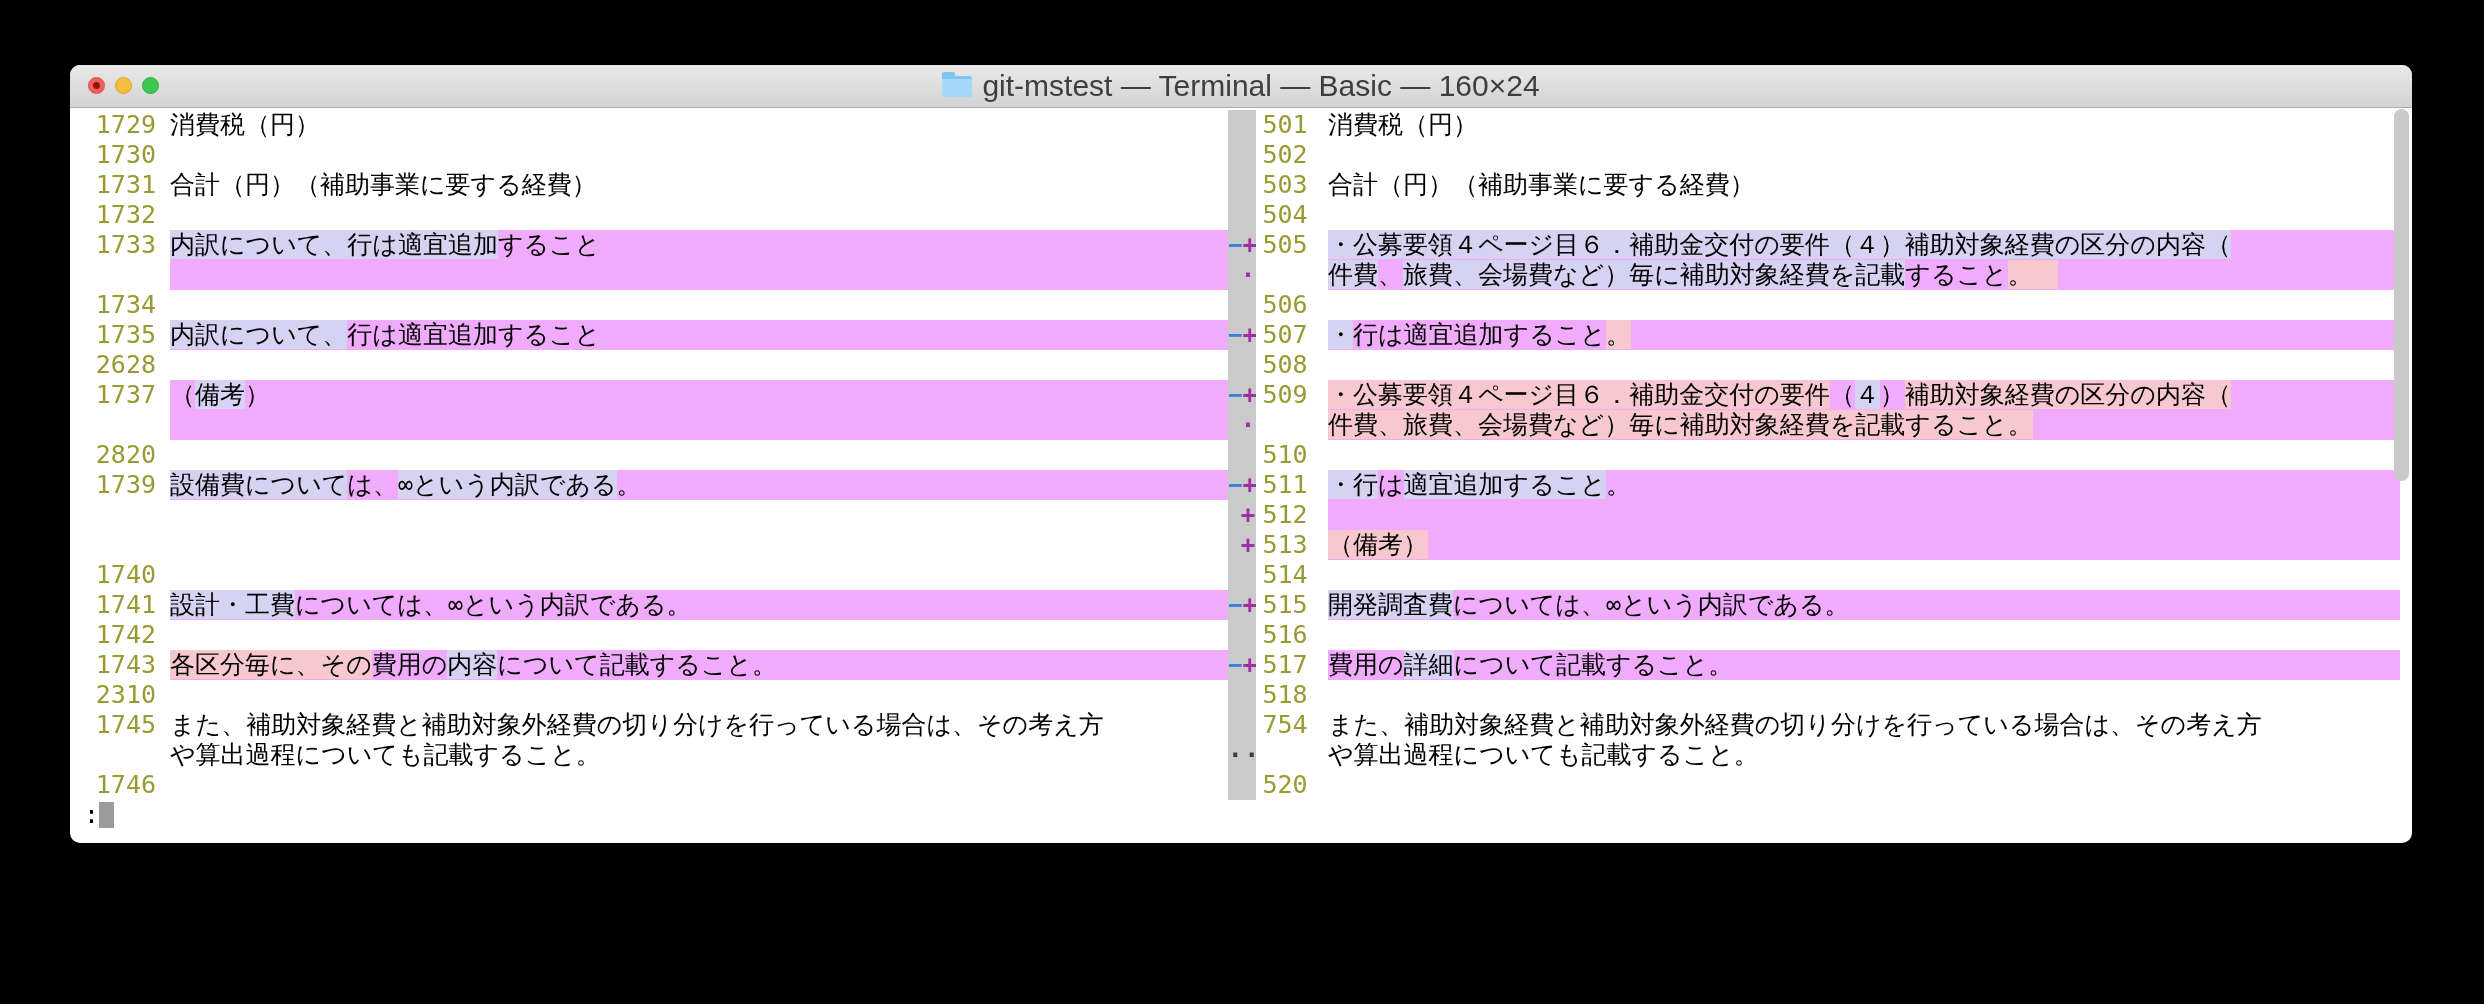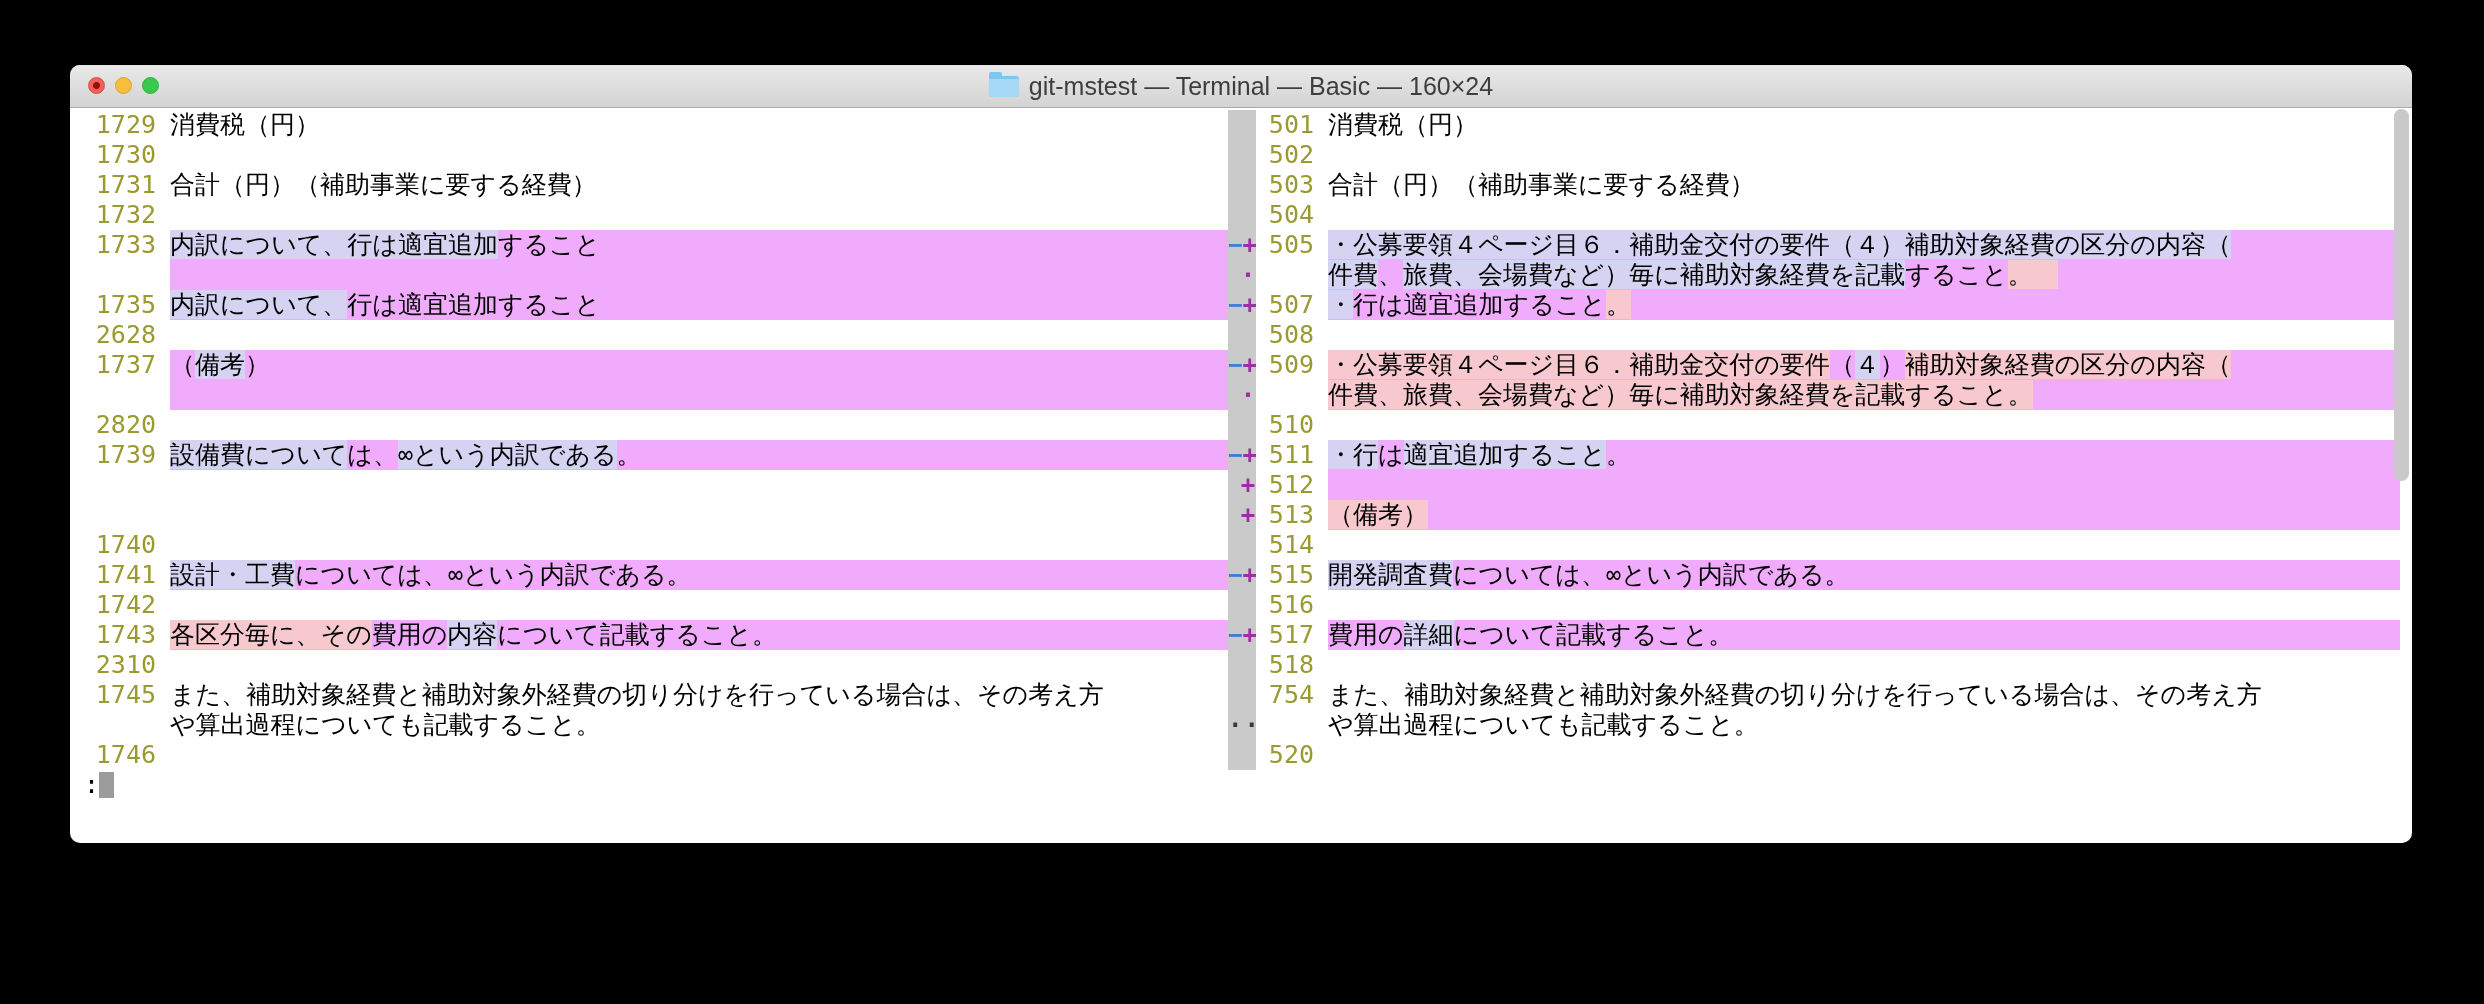--- a/index.html
+++ b/index.html
@@ -17,32 +17,32 @@
   .light.yellow { background:#f6bd3e; border:1px solid #dfa32c; box-sizing:border-box; }
   .light.green { background:#3ac94e; border:1px solid #2eb240; box-sizing:border-box; }
   .titlewrap { position:absolute; left:0; right:0; top:0; bottom:0; display:flex;
                align-items:center; justify-content:center; gap:10px; }
   .folder-icon { position:relative; width:30px; height:21px; background:#7ec5ef;
                  border-radius:3px; }
   .folder-icon::before { content:""; position:absolute; left:0; top:-4px; width:13px; height:6px;
                  background:#7ec5ef; border-radius:2px 2px 0 0; }
   .folder-icon::after { content:""; position:absolute; left:0; top:3px; right:0; bottom:0;
                  background:#a5d9f7; border-radius:0 0 3px 3px; }
-  .titletext { font-family:"Liberation Sans", sans-serif; font-size:25px; color:#3e3e3e; }
+  .titletext { font-family:"Liberation Sans", sans-serif; font-size:30px; color:#3e3e3e; }
 
   .content { position:relative; padding-top:2px; }
   .row { display:flex; height:30px; line-height:30px; font-size:25px; white-space:pre;
          color:#000; }
   .lnl { width:72px; padding-left:14px; text-align:right; color:#9a9a32; flex:none;
          font-size:25px; }
   .gapl { width:14px; flex:none; }
   .ltext { width:1058px; flex:none; overflow:hidden; }
   .gutter { width:28px; flex:none; background:#cacaca; text-align:center; font-weight:bold;
             font-size:24px; overflow:hidden; }
-  .rnum { width:58px; text-align:right; color:#9a9a32; flex:none; font-size:25px; }
+  .rnum { width:58px; text-align:center; color:#9a9a32; flex:none; font-size:25px; }
   .gapr { width:14px; flex:none; }
   .rtext { width:1072px; flex:none; overflow:hidden; }
   .bg-yellow { background:#f0abfc; }
   .seg-lav { background:#d5d2f2; }
   .seg-pink { background:#f7c9ce; }
   .m-minus { color:#3d7bd8; }
   .m-plus { color:#9d2fa3; }
   .m-dot { color:#9d2fa3; }
   .m-dots { color:#3a3a3a; letter-spacing:2px; }
   .promptrow { display:flex; height:30px; line-height:30px; font-size:25px; }
@@ -67,20 +67,21 @@
         <div class="titletext">git-mstest — Terminal — Basic — 160×24</div>
       </div>
     </div>
     <div class="content" id="content">
         <div class="row"><div class="lnl">1729</div><div class="gapl"></div><div class="ltext"><span>消費税（円）</span></div><div class="gutter"></div><div class="rnum">501</div><div class="gapr"></div><div class="rtext"><span>消費税（円）</span></div></div>
         <div class="row"><div class="lnl">1730</div><div class="gapl"></div><div class="ltext"></div><div class="gutter"></div><div class="rnum">502</div><div class="gapr"></div><div class="rtext"></div></div>
         <div class="row"><div class="lnl">1731</div><div class="gapl"></div><div class="ltext"><span>合計（円）（補助事業に要する経費）</span></div><div class="gutter"></div><div class="rnum">503</div><div class="gapr"></div><div class="rtext"><span>合計（円）（補助事業に要する経費）</span></div></div>
         <div class="row"><div class="lnl">1732</div><div class="gapl"></div><div class="ltext"></div><div class="gutter"></div><div class="rnum">504</div><div class="gapr"></div><div class="rtext"></div></div>
         <div class="row"><div class="lnl">1733</div><div class="gapl"></div><div class="ltext bg-yellow"><span class="seg-lav">内訳について、</span><span class="seg-lav">行は適宜追加</span><span>すること</span></div><div class="gutter"><span class="m-minus">−</span><span class="m-plus">+</span></div><div class="rnum">505</div><div class="gapr"></div><div class="rtext bg-yellow"><span class="seg-lav">・公募要領４ページ目６．補助金交付の要件（４）補助対象経費の区分の内容（</span></div></div>
         <div class="row"><div class="lnl"></div><div class="gapl"></div><div class="ltext bg-yellow"></div><div class="gutter"><span class="m-dot" style="padding-left:12px">·</span></div><div class="rnum"></div><div class="gapr"></div><div class="rtext bg-yellow"><span class="seg-lav">件費</span><span>、</span><span class="seg-lav">旅費、会場費など）毎に補助対象経費を記載</span><span>すること</span><span class="seg-pink">。　</span></div></div>
+        <div class="row"><div class="lnl">1734</div><div class="gapl"></div><div class="ltext"></div><div class="gutter"></div><div class="rnum">506</div><div class="gapr"></div><div class="rtext"></div></div>
         <div class="row"><div class="lnl">1735</div><div class="gapl"></div><div class="ltext bg-yellow"><span class="seg-lav">内訳について、</span><span>行は適宜追加すること</span></div><div class="gutter"><span class="m-minus">−</span><span class="m-plus">+</span></div><div class="rnum">507</div><div class="gapr"></div><div class="rtext bg-yellow"><span class="seg-lav">・</span><span>行は適宜追加すること</span><span class="seg-pink">。</span></div></div>
         <div class="row"><div class="lnl">2628</div><div class="gapl"></div><div class="ltext"></div><div class="gutter"></div><div class="rnum">508</div><div class="gapr"></div><div class="rtext"></div></div>
         <div class="row"><div class="lnl">1737</div><div class="gapl"></div><div class="ltext bg-yellow"><span>（</span><span class="seg-lav">備考</span><span>）</span></div><div class="gutter"><span class="m-minus">−</span><span class="m-plus">+</span></div><div class="rnum">509</div><div class="gapr"></div><div class="rtext bg-yellow"><span class="seg-pink">・公募要領４ページ目６．補助金交付の要件</span><span>（</span><span class="seg-lav">４</span><span>）</span><span class="seg-pink">補助対象経費の区分の内容（</span></div></div>
         <div class="row"><div class="lnl"></div><div class="gapl"></div><div class="ltext bg-yellow"></div><div class="gutter"><span class="m-dot" style="padding-left:12px">·</span></div><div class="rnum"></div><div class="gapr"></div><div class="rtext bg-yellow"><span class="seg-pink">件費、旅費、会場費など）毎に補助対象経費を記載すること。</span></div></div>
         <div class="row"><div class="lnl">2820</div><div class="gapl"></div><div class="ltext"></div><div class="gutter"></div><div class="rnum">510</div><div class="gapr"></div><div class="rtext"></div></div>
         <div class="row"><div class="lnl">1739</div><div class="gapl"></div><div class="ltext bg-yellow"><span class="seg-lav">設備費について</span><span>は、</span><span class="seg-lav">∞という内訳である</span><span>。</span></div><div class="gutter"><span class="m-minus">−</span><span class="m-plus">+</span></div><div class="rnum">511</div><div class="gapr"></div><div class="rtext bg-yellow"><span class="seg-lav">・行</span><span>は</span><span class="seg-lav">適宜追加すること</span><span>。</span></div></div>
         <div class="row"><div class="lnl"></div><div class="gapl"></div><div class="ltext"></div><div class="gutter"><span class="m-plus" style="padding-left:12px">+</span></div><div class="rnum">512</div><div class="gapr"></div><div class="rtext bg-yellow"></div></div>
         <div class="row"><div class="lnl"></div><div class="gapl"></div><div class="ltext"></div><div class="gutter"><span class="m-plus" style="padding-left:12px">+</span></div><div class="rnum">513</div><div class="gapr"></div><div class="rtext bg-yellow"><span class="seg-pink">（備考）</span></div></div>
         <div class="row"><div class="lnl">1740</div><div class="gapl"></div><div class="ltext"></div><div class="gutter"></div><div class="rnum">514</div><div class="gapr"></div><div class="rtext"></div></div>
         <div class="row"><div class="lnl">1741</div><div class="gapl"></div><div class="ltext bg-yellow"><span class="seg-lav">設計・工費</span><span>については、∞という内訳である。</span></div><div class="gutter"><span class="m-minus">−</span><span class="m-plus">+</span></div><div class="rnum">515</div><div class="gapr"></div><div class="rtext bg-yellow"><span class="seg-lav">開発調査費</span><span>については、∞という内訳である。</span></div></div>

